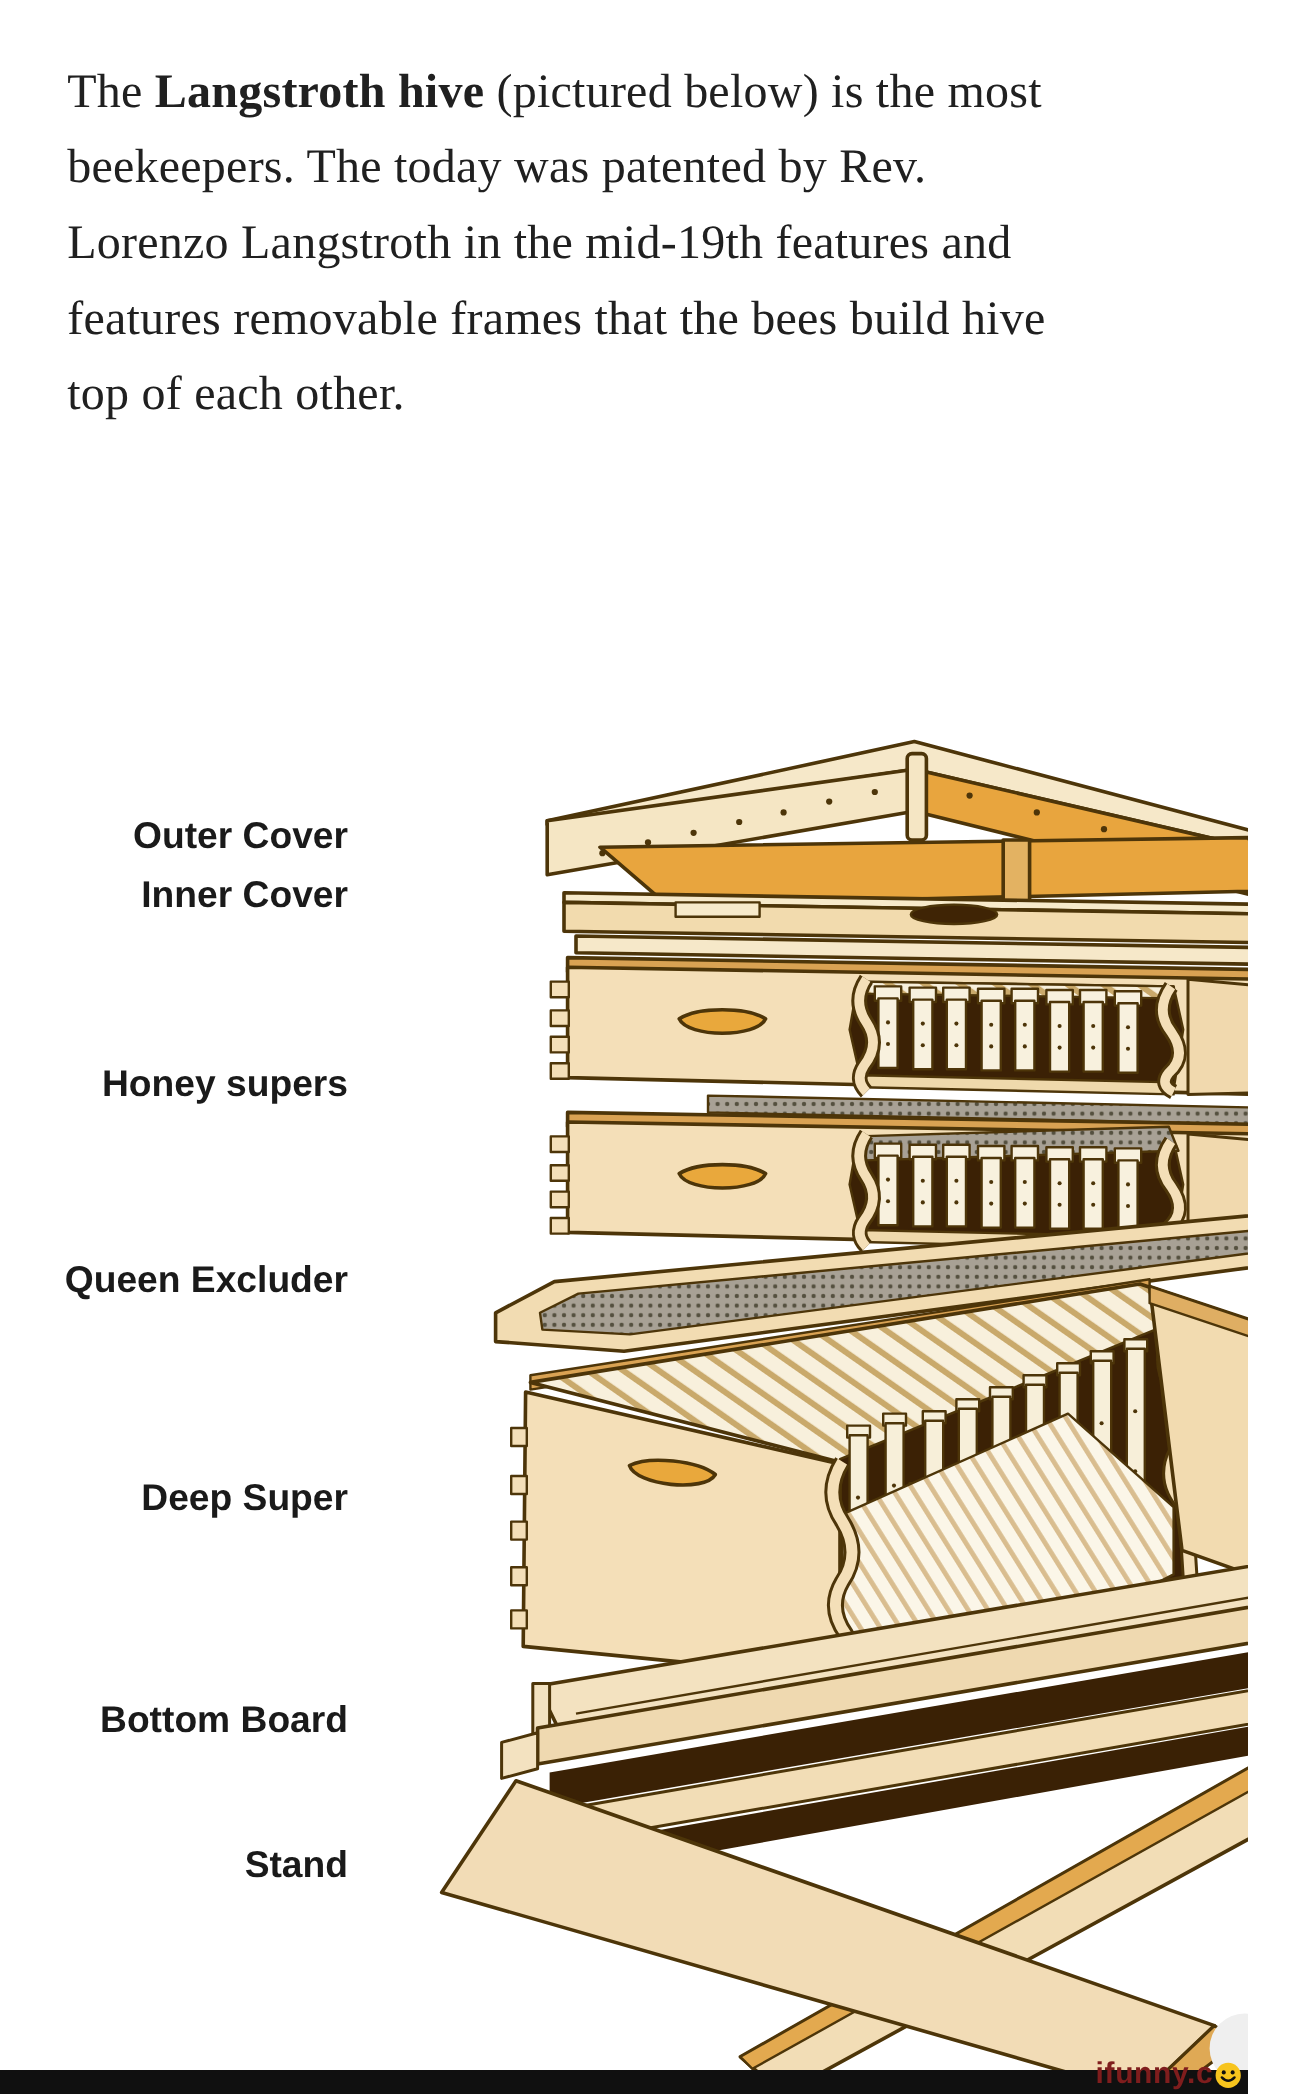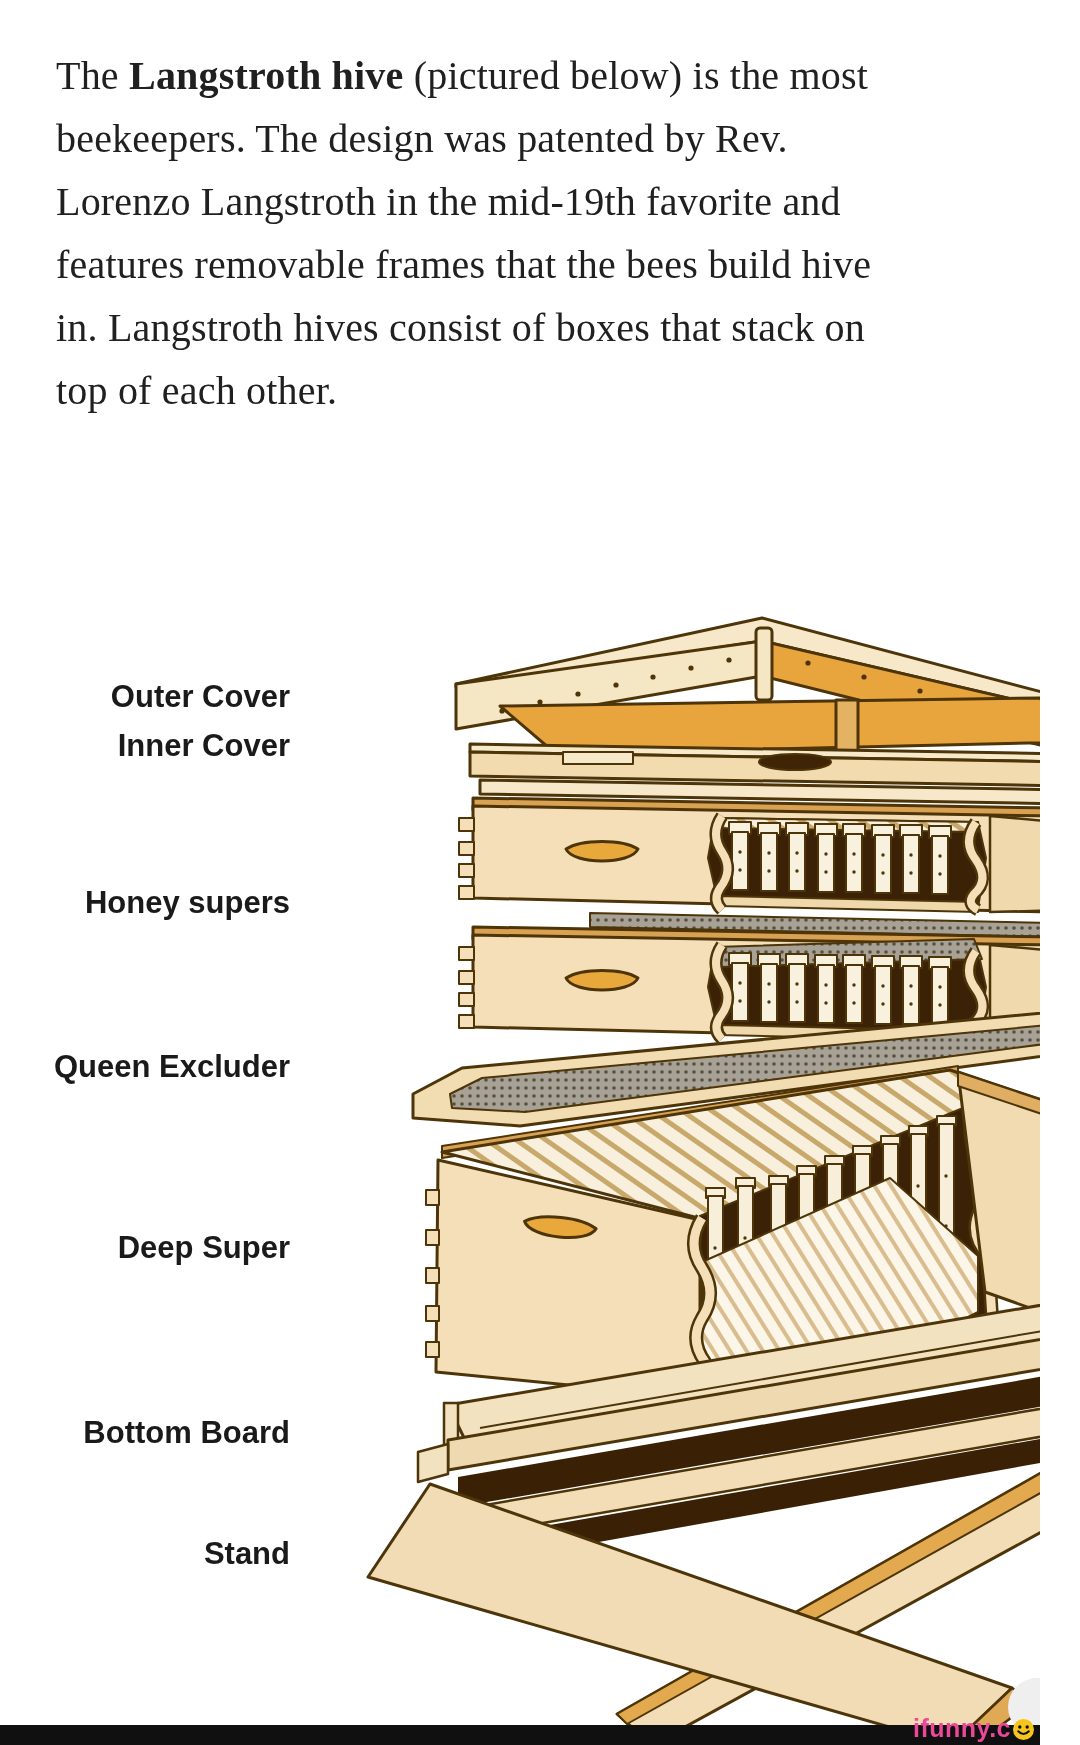--- a/index.html
+++ b/index.html
@@ -30,36 +30,35 @@
     border-radius:50%;background:#efefef;
   }
   .footer-bar{
     position:absolute;left:0;top:1725px;width:1080px;height:20px;
     background:#101010;
   }
   .watermark{
     position:absolute;right:5px;top:1712px;height:33px;
     display:flex;align-items:center;
     font-family:"Liberation Sans",sans-serif;
-    font-weight:bold;font-size:25px;color:#ec4899;
+    font-weight:bold;font-size:25px;color:#7f1d1d;
     letter-spacing:0.5px;
   }
   .watermark .smiley{display:inline-block;margin-left:1px;}
 </style>
 </head>
 <body>
 
 <div class="page">
 
   <div class="paragraph">
     <div><span>The </span><span class="bold">Langstroth hive</span><span> (pictured below) is the most</span></div>
-    <div>beekeepers. The design was patented by Rev.</div>
-    <div>Lorenzo Langstroth in the mid-19th favorite and</div>
+    <div>beekeepers. The today was patented by Rev.</div>
+    <div>Lorenzo Langstroth in the mid-19th features and</div>
     <div>features removable frames that the bees build hive</div>
-    <div>in. Langstroth hives consist of boxes that stack on</div>
     <div>top of each other.</div>
   </div>
 
   <div class="dlabel" style="top:680px">Outer Cover</div>
   <div class="dlabel" style="top:729px">Inner Cover</div>
   <div class="dlabel" style="top:886px">Honey supers</div>
   <div class="dlabel" style="top:1050px">Queen Excluder</div>
   <div class="dlabel" style="top:1231px">Deep Super</div>
   <div class="dlabel" style="top:1416px">Bottom Board</div>
   <div class="dlabel" style="top:1537px">Stand</div>

